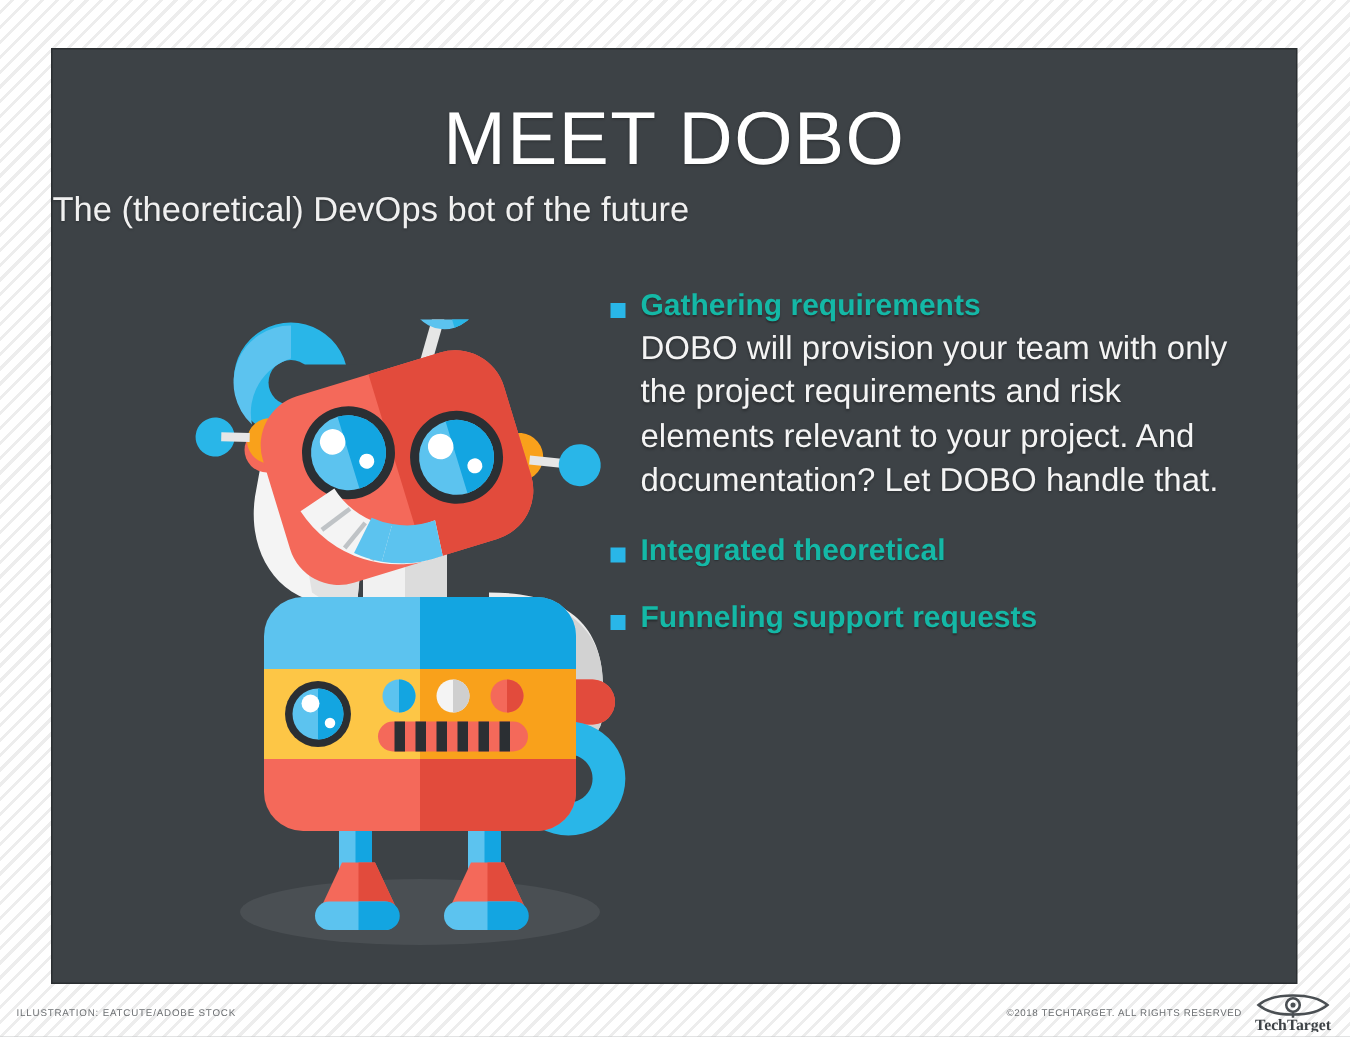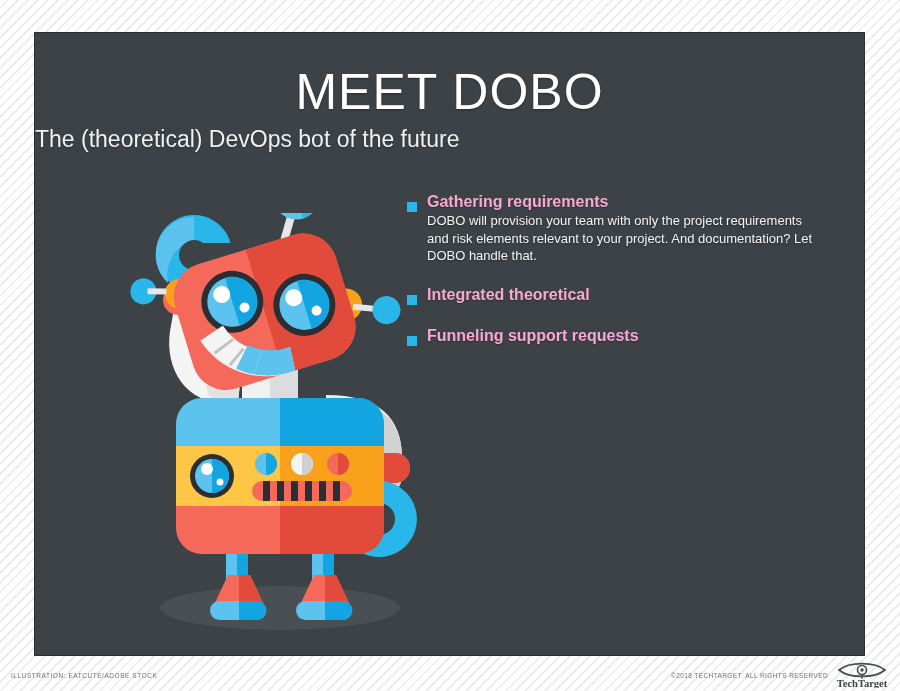--- a/index.html
+++ b/index.html
@@ -54,30 +54,30 @@
   }
   .block{ margin-bottom:22px; position:relative; }
   .block:last-child{ margin-bottom:0;margin-top:18px; }
   .bullet{
     position:absolute;
     left:0; top:9px;
     width:10px;height:10px;
     background:#29b6e8;
   }
   .blkhead{
-    color:#f9a8d4;
-    font-size:16px;
+    color:#14b8a6;
+    font-size:20px;
     font-weight:bold;
     line-height:1.15;
     margin:0 0 1px 20px;
     text-shadow:0 1px 1px rgba(0,0,0,.3);
   }
   .blkbody{
     color:#f4f4f4;
-    font-size:13px;
+    font-size:22px;
     line-height:1.33;
     margin:0 0 0 20px;
     text-shadow:0 1px 2px rgba(0,0,0,.35);
   }
   
   #credit{
     position:absolute; left:11px; top:672px;
     font-size:6.5px; letter-spacing:.55px;
     color:#6d7073;
   }

